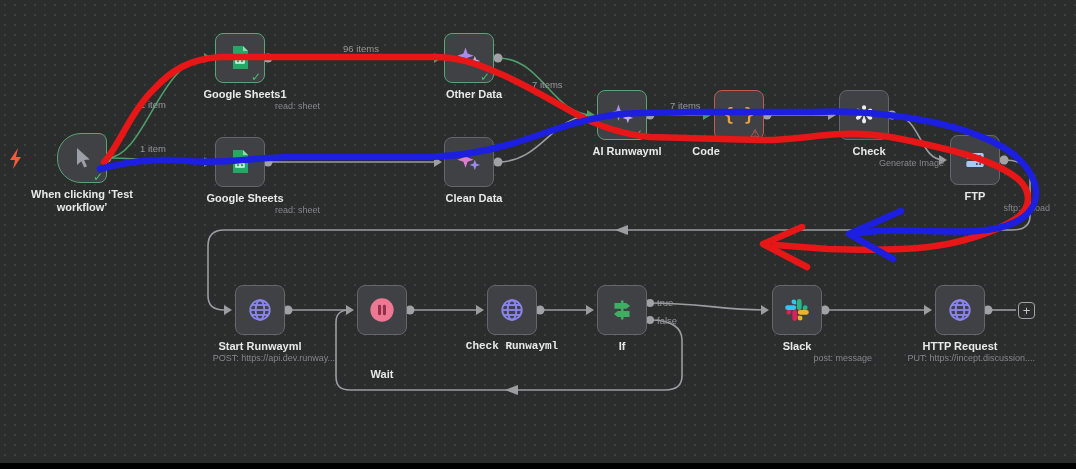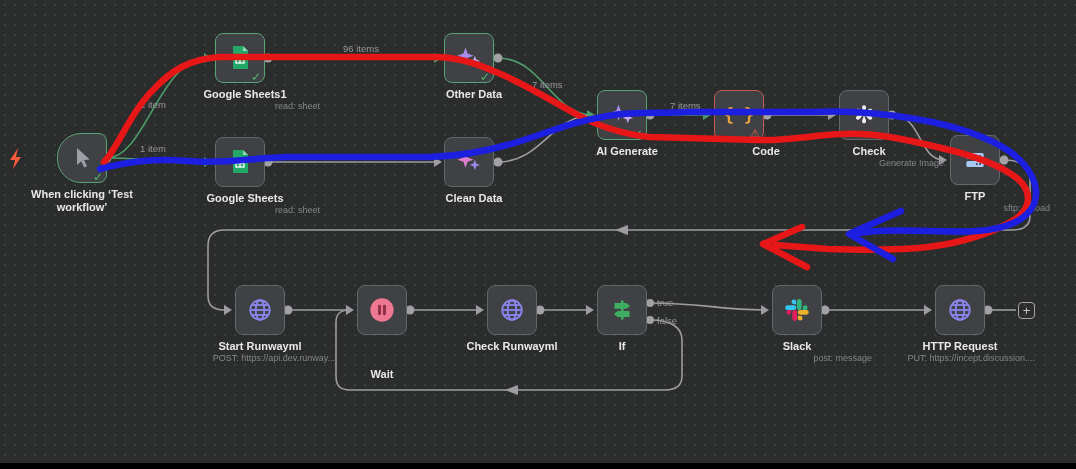--- a/index.html
+++ b/index.html
@@ -178,27 +178,27 @@
 
   <div class="node success" style="left:597px;top:90px;">
     <span class="icon">
       <svg width="28" height="28" viewBox="0 0 24 24">
           <path d="M9,3 L10.8,8.2 L16,10 L10.8,11.8 L9,17 L7.2,11.8 L2,10 L7.2,8.2 Z" fill="#a88bea"></path>
           <path d="M17,10 L18.2,13.3 L21.5,14.5 L18.2,15.7 L17,19 L15.8,15.7 L12.5,14.5 L15.8,13.3 Z" fill="#c5a8f2"></path>
         </svg>
     </span>
     <span class="status ok"></span>
   </div>
-  <div class="nlabel" style="left:552px;top:145px;width:150px;">AI Generate</div>
+  <div class="nlabel" style="left:552px;top:145px;width:150px;">AI Runwayml</div>
 
   <div class="node error" style="left:714px;top:90px;">
     <span class="icon code-glyph">{ }</span>
     <span class="status err"></span>
   </div>
-  <div class="nlabel" style="left:691px;top:145px;width:150px;">Code</div>
+  <div class="nlabel" style="left:631px;top:145px;width:150px;">Code</div>
 
   <div class="node" style="left:839px;top:90px;">
     <span class="icon openai-glyph">✻</span>
   </div>
   <div class="nlabel" style="left:794px;top:145px;width:150px;">Check</div>
   <div class="nsub" style="left:794px;top:158px;width:150px;">Generate Image</div>
 
   <div class="node" style="left:950px;top:135px;">
     <span class="icon">
       <svg width="26" height="26" viewBox="0 0 24 24">
@@ -243,21 +243,21 @@
     <span class="icon">
       <svg width="26" height="26" viewBox="0 0 24 24" fill="none" stroke="#8b85ee" stroke-width="1.7">
           <circle cx="12" cy="12" r="9"></circle>
           <ellipse cx="12" cy="12" rx="4" ry="9"></ellipse>
           <line x1="3" y1="12" x2="21" y2="12"></line>
           <line x1="4.3" y1="7.4" x2="19.7" y2="7.4"></line>
           <line x1="4.3" y1="16.6" x2="19.7" y2="16.6"></line>
         </svg>
     </span>
   </div>
-  <div class="nlabel" style="left:437px;top:340px;width:150px;">Check Runwayml</div>
+  <div class="nlabel" style="left:437px;top:340px;width:150px;font-family:Liberation Mono, monospace;">Check Runwayml</div>
 
   <div class="node" style="left:597px;top:285px;">
     <span class="icon">
       <svg width="26" height="26" viewBox="0 0 24 24" fill="#3fae63">
           <rect x="11" y="3" width="2.4" height="18" rx="1.2"></rect>
           <path d="M5,5.5 h11 l3.5,2.7 -3.5,2.7 H5 z"></path>
           <path d="M19,13 h-11 l-3.5,2.7 3.5,2.7 h11 z"></path>
         </svg>
     </span>
   </div>

